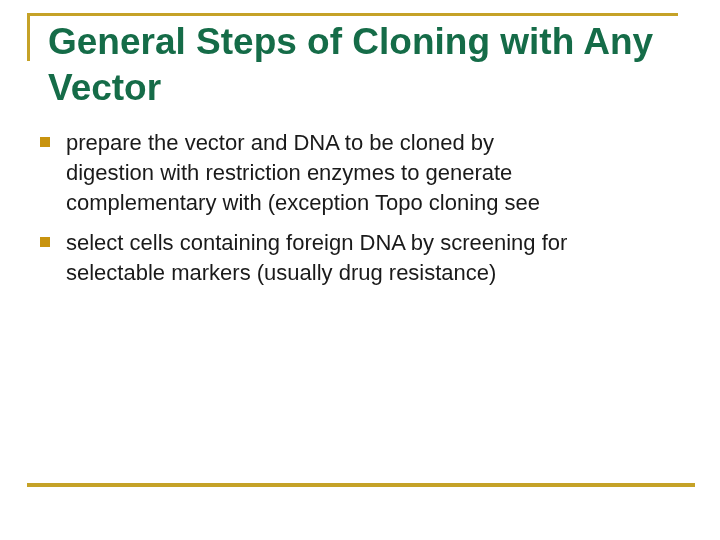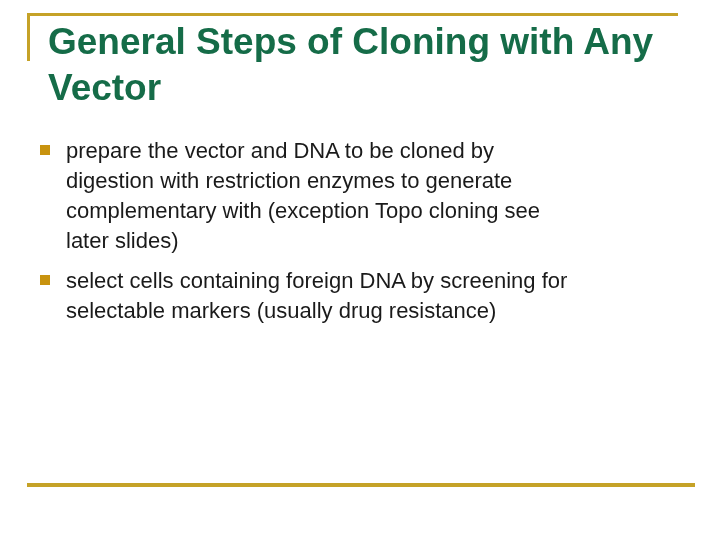--- a/index.html
+++ b/index.html
@@ -48,21 +48,21 @@
     font-size: 37px;
     font-weight: bold;
     line-height: 46px;
     letter-spacing: 0px;
     color: var(--title-green, #156C48);
   }
   .slide-title span { display: block; }
   .bullet-list {
     position: absolute;
     left: 40px;
-    top: 136px;
+    top: 128px;
     width: 648px;
   }
   .bullet-item {
     position: relative;
     padding-left: 26px;
     margin: 0 0 10px 0;
     font-size: 22px;
     line-height: 30px;
     color: var(--body-text, #1a1a1a);
   }
@@ -90,21 +90,20 @@
   </h1>
 
   <div class="bullet-list">
 
     <div class="bullet-item">
       <span class="sq"></span>
       <div class="txt">
         <span>prepare the vector and DNA to be cloned by</span>
         <span>digestion with restriction enzymes to generate</span>
         <span>complementary with (exception Topo cloning see</span>
-        <span>later slides)</span>
       </div>
     </div>
 
 
 
     <div class="bullet-item">
       <span class="sq"></span>
       <div class="txt">
         <span>select cells containing foreign DNA by screening for</span>
         <span>selectable markers (usually drug resistance)</span>

